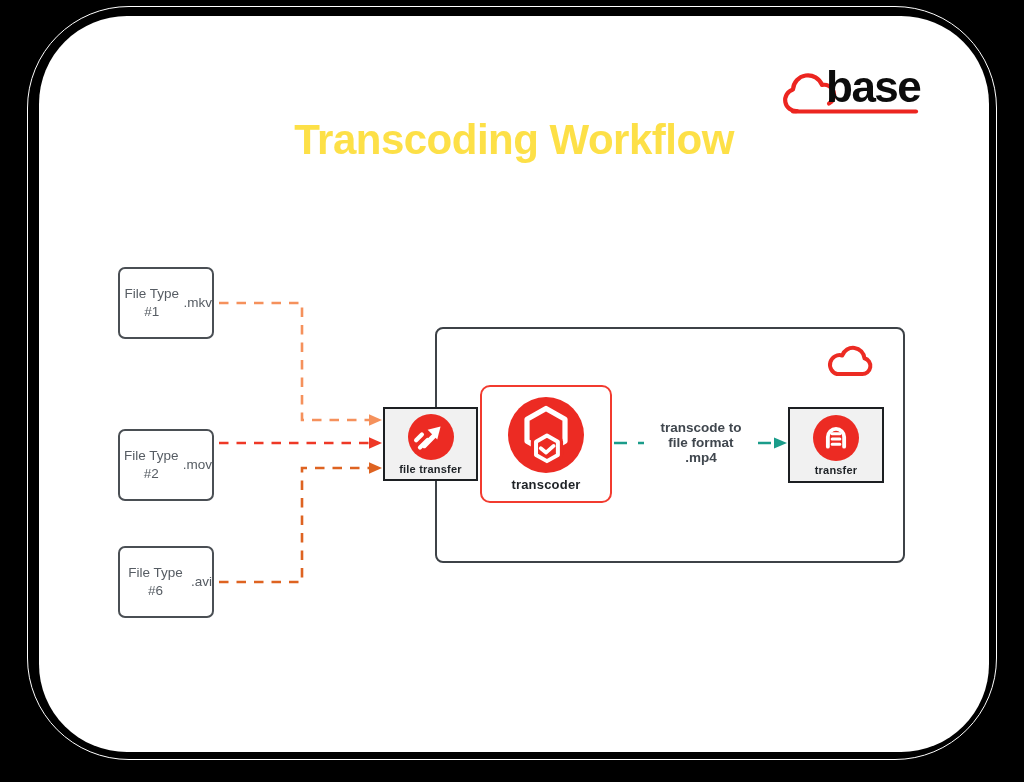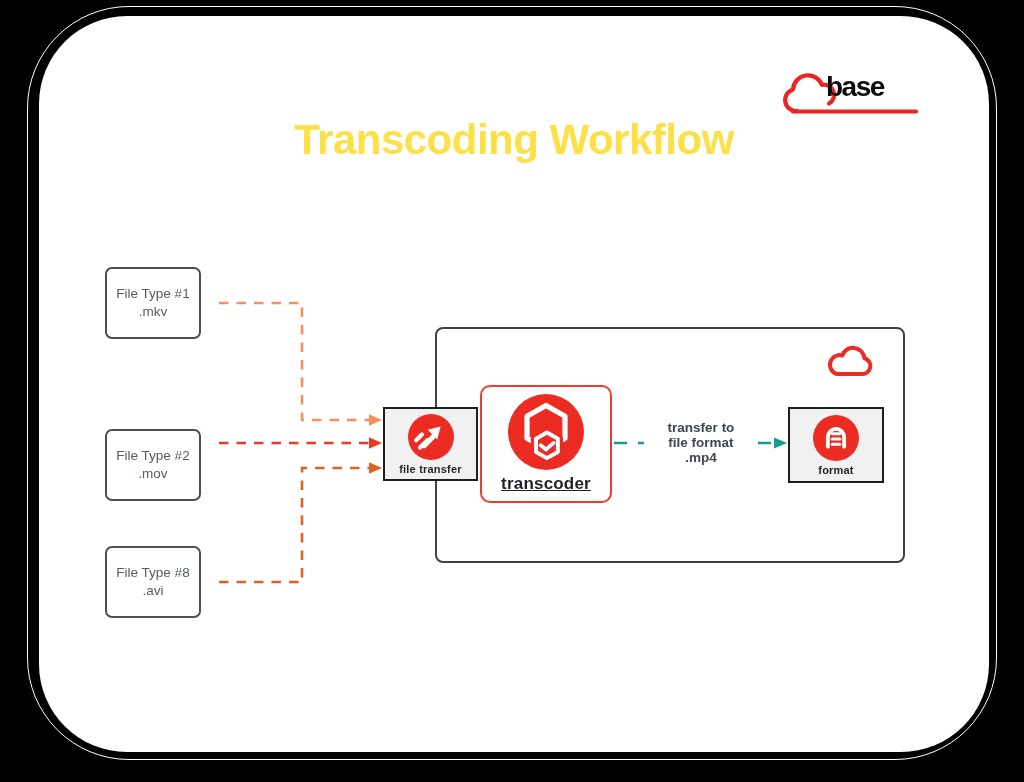--- a/index.html
+++ b/index.html
@@ -13,56 +13,56 @@
     border:1.5px solid #fff; border-radius:102px; z-index:1;
   }
   .card {
     position:absolute; left:39px; top:16px; width:950px; height:736px;
     background:#fff; border-radius:88px; z-index:2;
   }
   
   .logo { position:absolute; left:782px; top:66px; width:140px; height:54px; z-index:6; }
   .logo svg { position:absolute; left:0; top:0; }
   .logo-text {
-    position:absolute; left:44px; top:-1px; font-size:28px; font-weight:700;
+    position:absolute; left:44px; top:-1px; font-size:44px; font-weight:700;
     letter-spacing:-1.5px; color:#0c0c0c; line-height:44px;
   }
   
   .page-title {
     position:absolute; left:39px; top:116px; width:950px; text-align:center;
     font-size:42px; font-weight:800; letter-spacing:-0.5px; color:#fde047; z-index:6;
   }
   
   .cloud-zone {
     position:absolute; left:435px; top:327px; width:470px; height:236px;
     border:2px solid #3D4247; border-radius:8px; z-index:3;
   }
   .zone-cloud { position:absolute; left:826px; top:341px; z-index:4; }
   
   .src-box {
-    position:absolute; left:105px; width:96px; height:72px; background:#fff;
-    border:2px solid #4A4F54; border-radius:7px; display:flex; flex-direction:column;
+    position:absolute; left:118px; width:96px; height:72px; background:#fff;
+    border:2px solid #4A4F54; border-radius:7px; display:flex; flex-direction:row;
     align-items:center; justify-content:center; font-size:13.5px; color:#565C63;
     line-height:1.32; z-index:6; text-align:center;
   }
   .src1 { top:267px; } .src2 { top:407px;margin-top:22px; } .src3 { top:546px; }
   
   .node {
     position:absolute; display:flex; flex-direction:column; align-items:center;
     justify-content:center; z-index:6;
   }
   .node-gray { background:#F1F1F1; border:2px solid #1C1F22; gap:3px; }
   .node-ft { left:383px; top:407px; width:95px; height:74px; }
   .node-storage { left:788px; top:407px; width:96px; height:76px; }
   .node-label { font-size:11px; font-weight:700; color:#1E2226; letter-spacing:0.2px; }
   .node-transcoder {
     left:480px; top:385px; width:132px; height:118px; background:#fff;
     border:2px solid #F23B2F; border-radius:10px; gap:4px;
   }
-  .node-transcoder .node-label { font-size:17px;text-decoration:underline; }
+  .node-transcoder .node-label { font-size:13px; }
   
   .wires { position:absolute; left:0; top:0; z-index:5; pointer-events:none; }
   
   .edge-label {
     position:absolute; left:644px; top:420px; width:114px; text-align:center;
     font-size:13.5px; font-weight:700; color:#40474E; line-height:1.12;
     background:#fff; z-index:6;
   }
 </style>
 </head>
@@ -89,21 +89,21 @@
 
   <div class="src-box src1">
     <div>File Type #1</div>
     <div>.mkv</div>
   </div>
   <div class="src-box src2">
     <div>File Type #2</div>
     <div>.mov</div>
   </div>
   <div class="src-box src3">
-    <div>File Type #8</div>
+    <div>File Type #6</div>
     <div>.avi</div>
   </div>
 
   <svg class="wires" width="1024" height="782" viewBox="0 0 1024 782">
 
     <path d="M219 303 H302 V420 H369" fill="none" stroke-width="2.6" stroke-dasharray="9.5 8" stroke="#F5915C"></path>
     <polygon points="369,414.2 369,425.8 382,420" fill="#F5915C"></polygon>
 
     <path d="M219 443 H369" fill="none" stroke-width="2.6" stroke-dasharray="9.5 8" stroke="#EE3826"></path>
     <polygon points="369,437.2 369,448.8 382,443" fill="#EE3826"></polygon>
@@ -131,26 +131,26 @@
       <circle cx="40" cy="40" r="40" fill="#EC2B23"></circle>
       <path d="M40 12 L60 23.5 L60 46.5 L40 58 L20 46.5 L20 23.5 Z" fill="none" stroke="#fff" stroke-width="5.5" stroke-linejoin="round"></path>
       <path d="M41 40.5 L52.5 47 L52.5 61 L41 67.5 L29.5 61 L29.5 47 Z" stroke-width="11" stroke-linejoin="round" stroke="#EC2B23"></path>
       <path d="M41 40.5 L52.5 47 L52.5 61 L41 67.5 L29.5 61 L29.5 47 Z" stroke="#fff" stroke-width="4.2" stroke-linejoin="round" fill="#EC2B23"></path>
       <path d="M34.5 54 L40 58.5 L48 51.5" fill="none" stroke="#fff" stroke-width="4" stroke-linecap="round" stroke-linejoin="round"></path>
     </svg>
     <div class="node-label">transcoder</div>
   </div>
 
   <div class="edge-label">
-    <div>transfer to</div>
+    <div>transcode to</div>
     <div>file format</div>
     <div>.mp4</div>
   </div>
 
   <div class="node node-gray node-storage">
     <svg width="46" height="46" viewBox="0 0 48 48">
       <circle cx="24" cy="24" r="24" fill="#EC2B23"></circle>
       <path d="M15.5 33 V23 a8.5 8.5 0 0 1 17 0 V33" fill="none" stroke="#fff" stroke-width="4" stroke-linecap="round"></path>
       <path d="M20 19.5 H28 M20 25 H28 M20 30.5 H28" fill="none" stroke="#fff" stroke-width="3.2" stroke-linecap="round"></path>
     </svg>
-    <div class="node-label">format</div>
+    <div class="node-label">transfer</div>
   </div>
 </div>
 
 </body></html>

